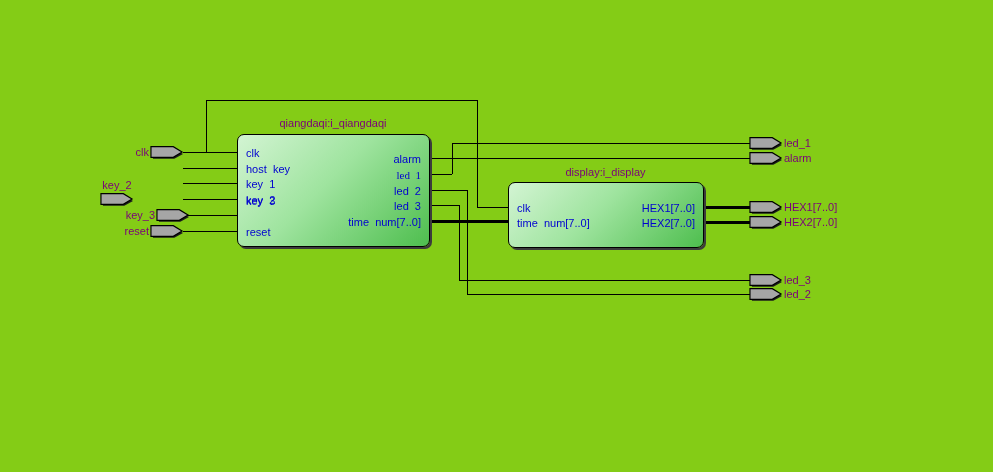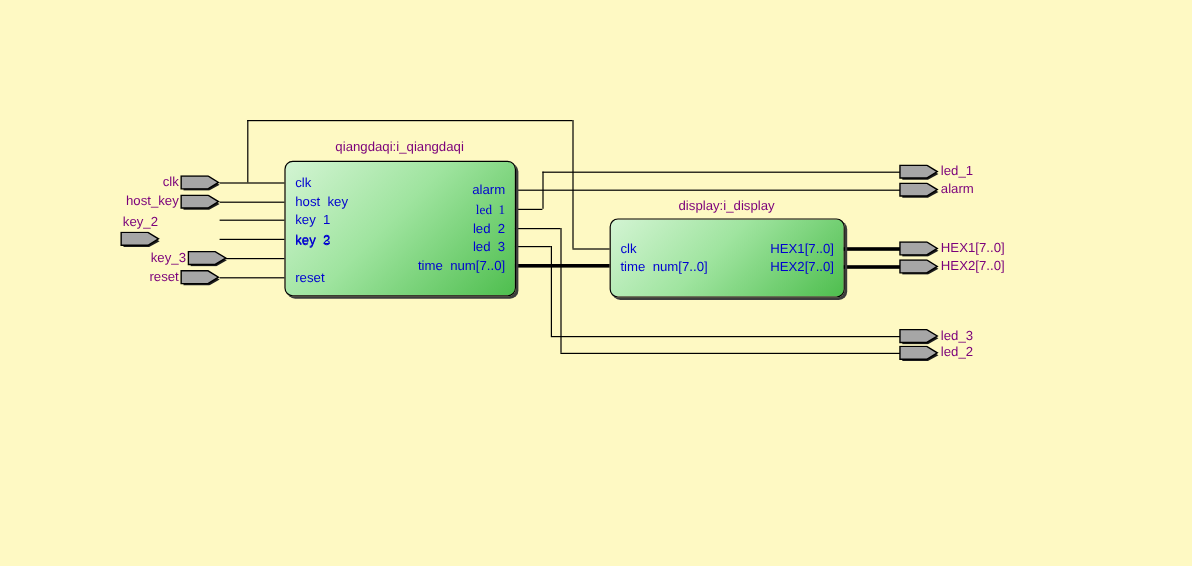--- a/index.html
+++ b/index.html
@@ -1,17 +1,17 @@
 <!DOCTYPE html>
 <html><head>
 <meta charset="utf-8">
 <style>
   html,body{margin:0;padding:0;background:#ffffff;}
   .canvas{
-    position:relative;width:993px;height:472px;background:#fef9c3;overflow:hidden;
+    position:relative;width:993px;height:472px;background:#84cc16;overflow:hidden;
     font-family:"Liberation Sans","DejaVu Sans",sans-serif;font-size:11px;
   }
   
   .wh{position:absolute;height:1px;background:#000000;}
   .wv{position:absolute;width:1px;background:#000000;}
   .bh{position:absolute;height:3px;background:#000000;}
   
   .block{
     position:absolute;border:1px solid #000000;border-radius:7px;
     background:linear-gradient(135deg,#d3f4d3 0%,#9fe49f 45%,#4ebe4e 100%);
@@ -93,27 +93,20 @@
     <div class="port pr" style="top:34px;">HEX2[7..0]</div>
   </div>
 
   <div class="pin in" style="left:50px;top:145px;width:134px;">
     <span class="pin-label">clk</span>
     <svg class="pin-arrow" width="34" height="13" viewBox="0 0 35 13">
       <polygon points="3,3 25,3 34,8 25,13 3,13" fill="#1c1c1c"></polygon>
       <polygon points="1,0.5 24,0.5 33,6 24,11.5 1,11.5" fill="#a6a6a6" stroke="#000" stroke-width="1.2"></polygon>
     </svg>
   </div>
-  <div class="pin in" style="left:50px;top:161px;width:134px;">
-    <span class="pin-label">host_key</span>
-    <svg class="pin-arrow" width="34" height="13" viewBox="0 0 35 13">
-      <polygon points="3,3 25,3 34,8 25,13 3,13" fill="#1c1c1c"></polygon>
-      <polygon points="1,0.5 24,0.5 33,6 24,11.5 1,11.5" fill="#a6a6a6" stroke="#000" stroke-width="1.2"></polygon>
-    </svg>
-  </div>
   <div class="pin in" style="left:50px;top:192px;width:134px;flex-direction:column;">
     <span class="pin-label">key_2</span>
     <svg class="pin-arrow" width="34" height="13" viewBox="0 0 35 13">
       <polygon points="3,3 25,3 34,8 25,13 3,13" fill="#1c1c1c"></polygon>
       <polygon points="1,0.5 24,0.5 33,6 24,11.5 1,11.5" fill="#a6a6a6" stroke="#000" stroke-width="1.2"></polygon>
     </svg>
   </div>
   <div class="pin in" style="left:56px;top:208px;width:134px;">
     <span class="pin-label">key_3</span>
     <svg class="pin-arrow" width="34" height="13" viewBox="0 0 35 13">

